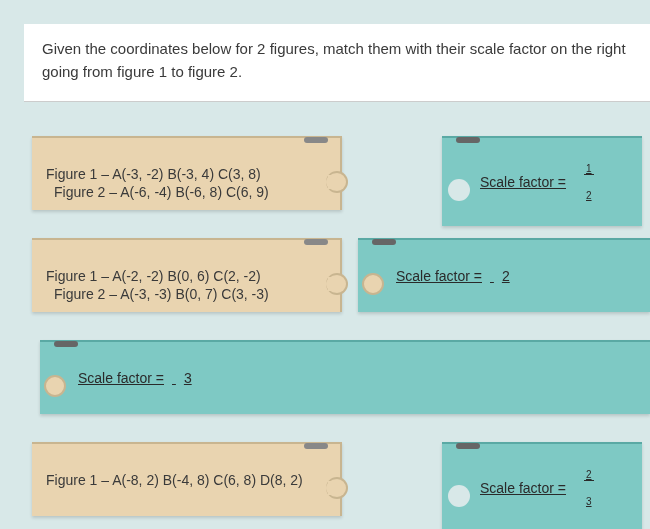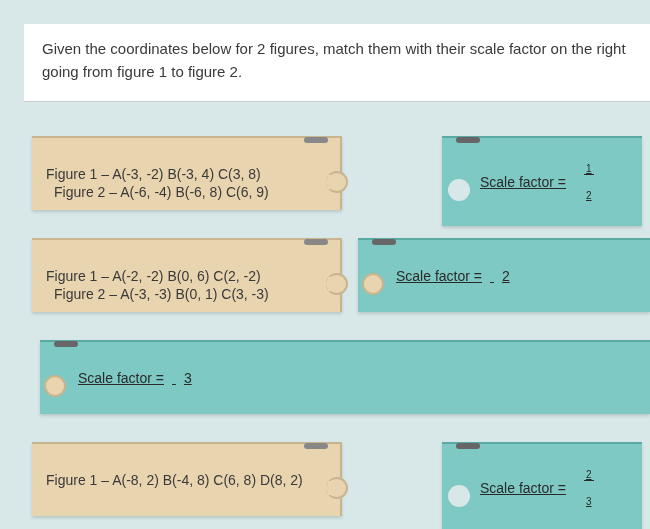--- a/index.html
+++ b/index.html
@@ -171,21 +171,21 @@
         <span class="num">1</span>
         <span class="den">2</span>
       </span>
     </div>
   </div>
 
   <div class="row">
     <div class="left-piece">
       <div class="handle"></div>
       <div class="fig-line">Figure 1 – A(-2, -2) B(0, 6) C(2, -2)</div>
-      <div class="fig2-cut">Figure 2 – A(-3, -3) B(0, 1) C(3, -3)</div>
+      <div class="fig2-cut">Figure 2 – A(-3, -3) B(0, 7) C(3, -3)</div>
       <div class="knob"></div>
       <div class="knob-neck"></div>
     </div>
     <div class="right-piece attached">
       <div class="handle"></div>
       <div class="socket"></div>
       <span>Scale factor =</span>&nbsp;
       <span>2</span>
     </div>
   </div>

